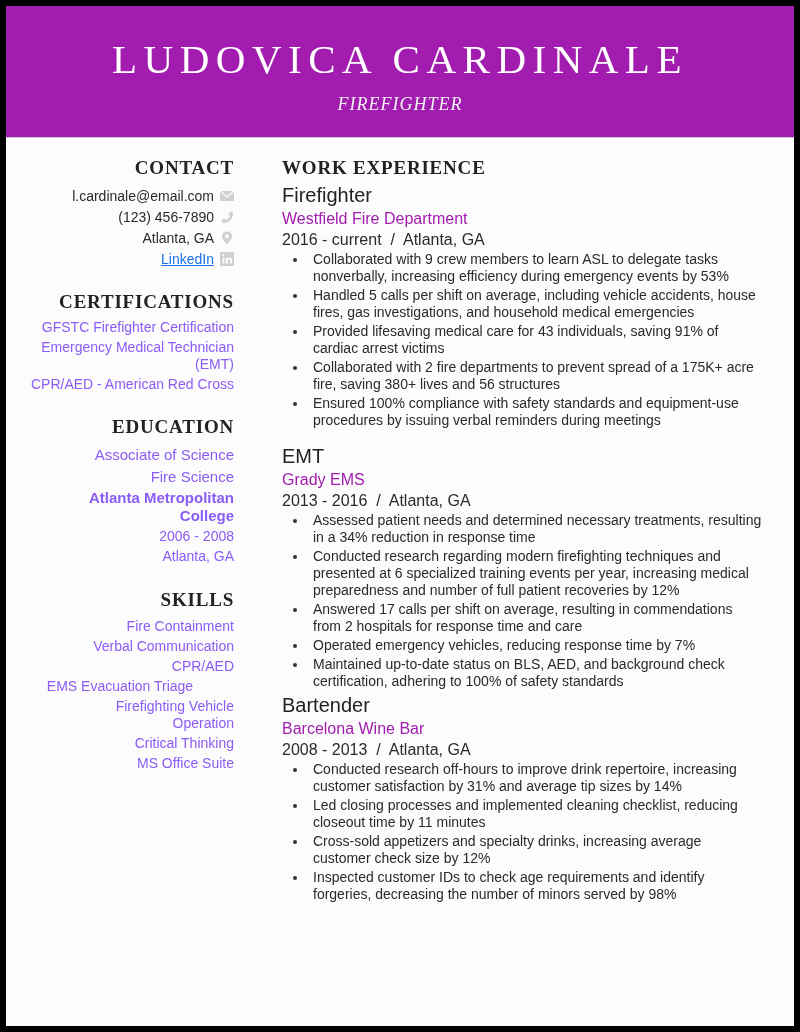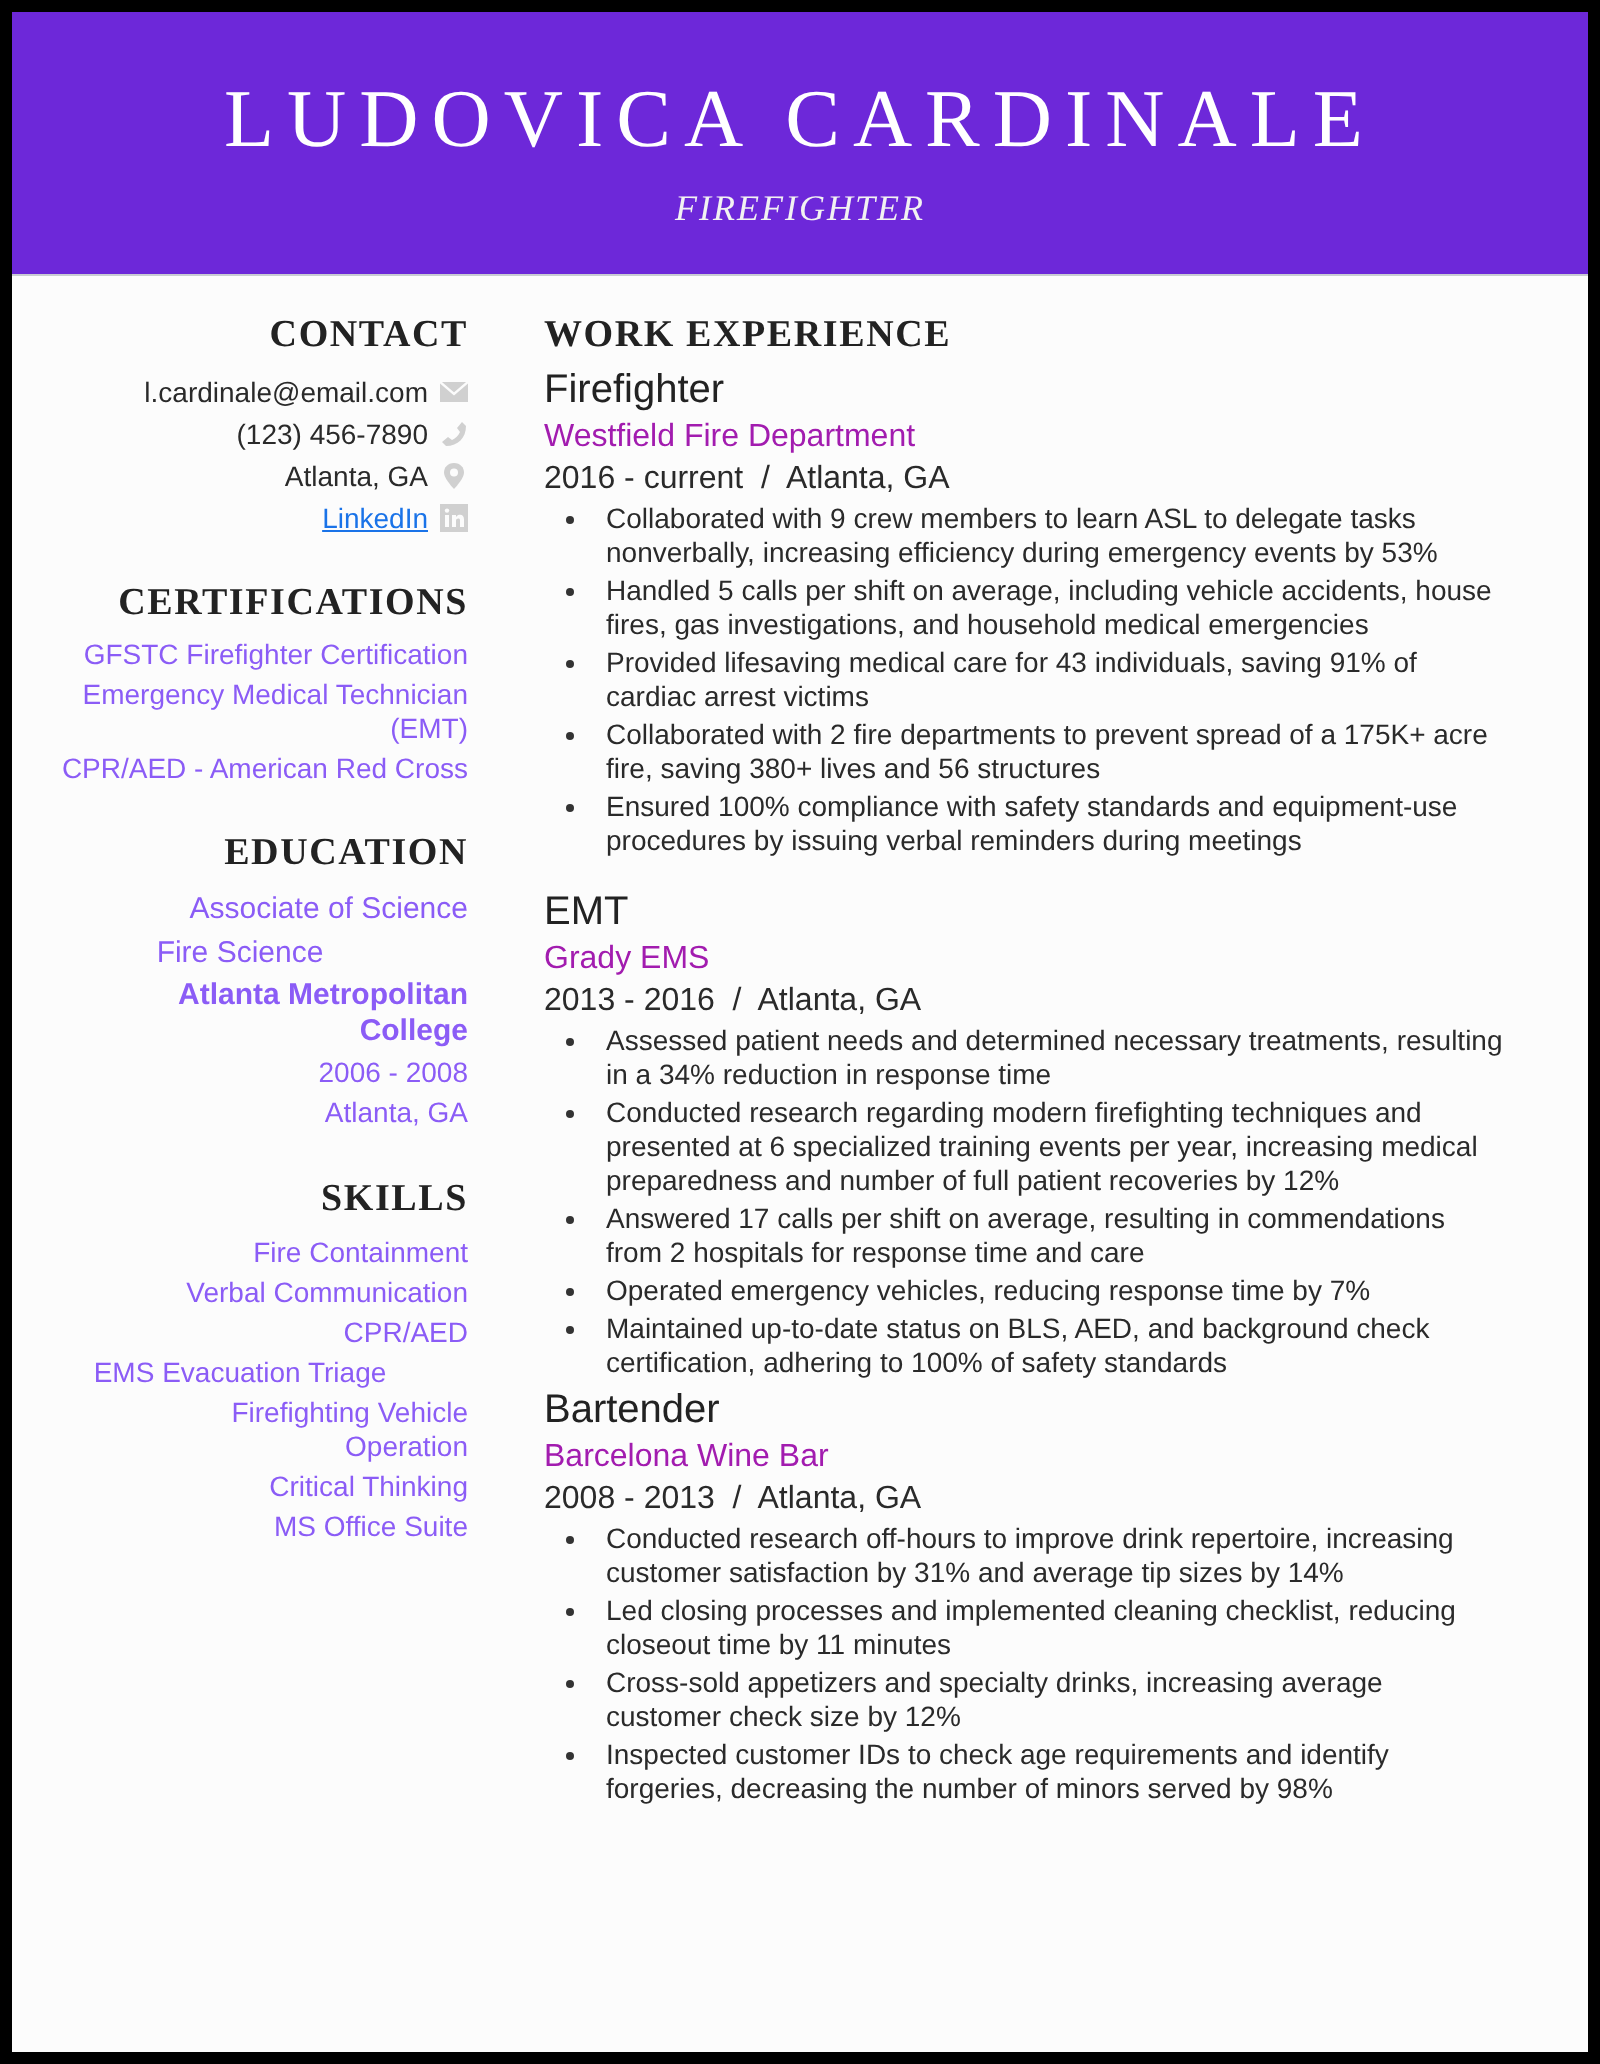--- a/index.html
+++ b/index.html
@@ -4,21 +4,21 @@
   <style>
     * { box-sizing: border-box; margin: 0; padding: 0; }
     html, body { width: 800px; height: 1032px; background: #000; overflow: hidden; }
     body { font-family: "Liberation Sans", "DejaVu Sans", sans-serif; color: #222; }
     .page {
       position: absolute; left: 6px; top: 6px; width: 788px; height: 1020px;
       background: #fcfcfc; overflow: hidden;
     }
     .header {
       position: absolute; left: 0; top: 0; width: 788px; height: 132px;
-      background: #6d28d9; border-bottom: 1px solid #c9ccd3;
+      background: #a21caf; border-bottom: 1px solid #c9ccd3;
       text-align: center; color: #fff;
     }
     .header .name {
       position: absolute; left: 0; right: 0; top: 30px;
       font-family: "Liberation Serif", "DejaVu Serif", serif;
       font-size: 41px; letter-spacing: 6.5px; font-weight: normal; line-height: 46px;
     }
     .header .title {
       position: absolute; left: 0; right: 0; top: 87px;
       font-family: "Liberation Serif", "DejaVu Serif", serif;
@@ -38,21 +38,21 @@
     .left .item { font-size: 14px; line-height: 17px; color: #8b5cf6; }
 
     .contact-row {
       display: flex; justify-content: flex-end; align-items: center;
       height: 21px; font-size: 14px; color: #2a2a2a;
     }
     .contact-row .txt { margin-right: 6px; }
     .contact-row .ico { width: 14px; height: 14px; display: inline-block; }
     .contact-row a { color: #1a73e8; text-decoration: underline; }
 
-    .right { position: absolute; left: 266px; top: 150px; width: 480px; }
+    .right { position: absolute; left: 276px; top: 150px; width: 480px; }
     .job { }
     .job-title { font-size: 20px; line-height: 26px; color: #222; }
     .job-company { font-size: 16px; line-height: 21px; color: #a21caf; }
     .job-meta { font-size: 16px; line-height: 21px; color: #2a2a2a; white-space: pre; }
     .job ul { list-style: none; margin-left: 31px; margin-top: 1px; }
     .job li {
       position: relative; font-size: 14px; line-height: 17px; color: #2a2a2a;
       margin-bottom: 2px;
     }
     .job li::before {
@@ -116,21 +116,21 @@
     <div class="sec" style="margin-top:21px;">
       <div class="sec-title" style="margin-bottom:5px;">CERTIFICATIONS</div>
       <div class="item" style="margin-bottom:3px;">GFSTC Firefighter Certification</div>
       <div class="item" style="margin-bottom:3px; padding-left:30px;">Emergency Medical Technician (EMT)</div>
       <div class="item">CPR/AED - American Red Cross</div>
     </div>
 
     <div class="sec" style="margin-top:22px;">
       <div class="sec-title" style="margin-bottom:5px;">EDUCATION</div>
       <div class="item" style="font-size:15px; line-height:22px;">Associate of Science</div>
-      <div class="item" style="font-size:15px; line-height:22px;text-align:center;">Fire Science</div>
+      <div class="item" style="font-size:15px; line-height:22px;">Fire Science</div>
       <div class="item" style="font-size:15px; line-height:18px; font-weight:bold; padding-left:60px; margin-top:1px;">Atlanta Metropolitan College</div>
       <div class="item" style="line-height:20px; margin-top:1px;">2006 - 2008</div>
       <div class="item" style="line-height:20px;">Atlanta, GA</div>
     </div>
 
     <div class="sec" style="margin-top:22px;">
       <div class="sec-title" style="margin-bottom:6px;">SKILLS</div>
       <div class="item" style="margin-bottom:3px;">Fire Containment</div>
       <div class="item" style="margin-bottom:3px;">Verbal Communication</div>
       <div class="item" style="margin-bottom:3px;">CPR/AED</div>

